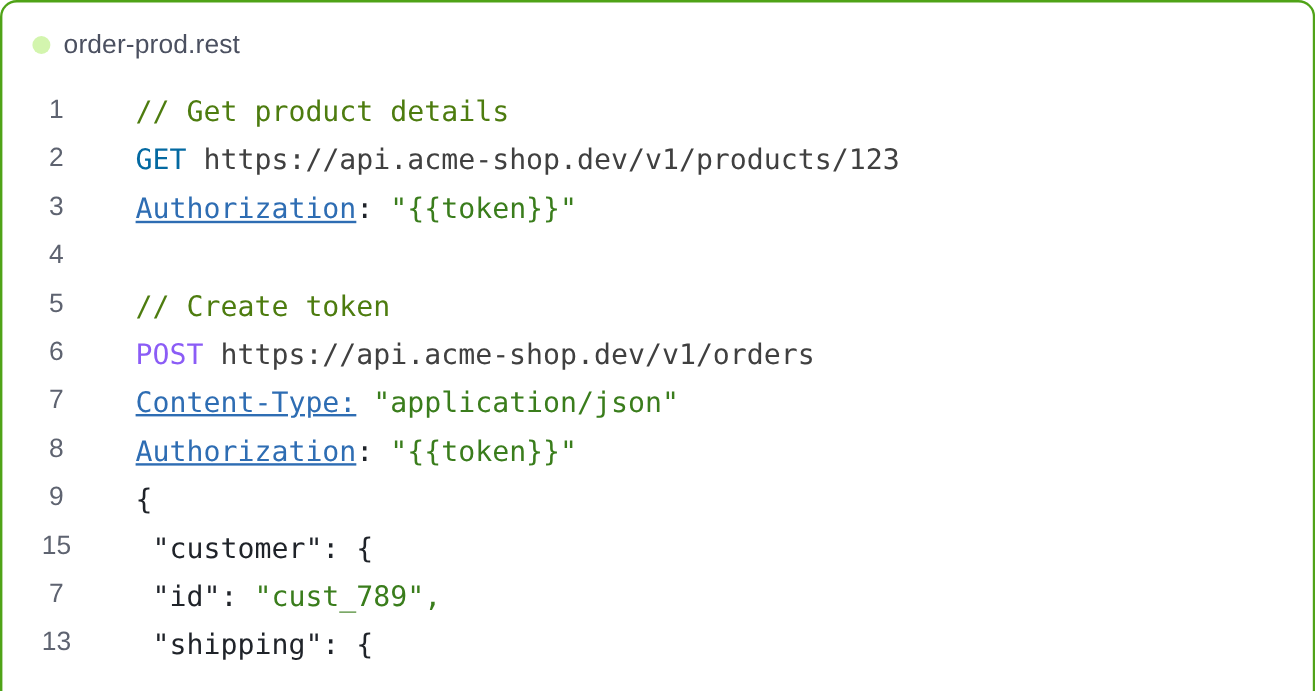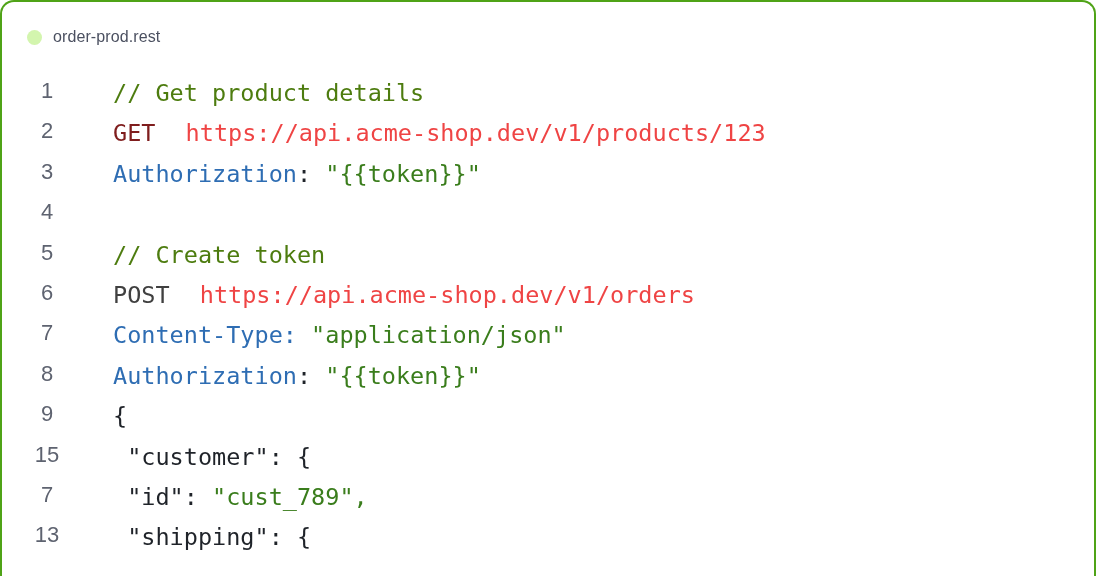--- a/index.html
+++ b/index.html
@@ -33,21 +33,21 @@
     .status-dot {
       width: 15px;
       height: 15px;
       border-radius: 50%;
       background: #d3f5ae;
       margin-right: 11px;
       flex: 0 0 auto;
     }
     .file-name {
       font-family: "Liberation Sans", sans-serif;
-      font-size: 16px;
+      font-size: 22px;
       color: #4b5060;
       letter-spacing: 0.1px;
     }
     .editor {
       position: absolute;
       left: 0;
       top: 70px;
       width: 1092px;
     }
     .line {
@@ -69,24 +69,24 @@
     .code {
       position: absolute;
       left: 111px;
       top: 7px;
       font-family: "DejaVu Sans Mono", monospace;
       font-size: 23.5px;
       color: #1f2329;
       white-space: pre;
     }
     .tk-comment { color: #4d7c0f; }
-    .tk-get { color: #7f1d1d; }
-    .tk-post { color: #404040; }
-    .tk-url { color: #ef4444; margin-left: 16px; }
-    .tk-header { color: #2e6db3; }
+    .tk-get { color: #0369a1; }
+    .tk-post { color: #8b5cf6; }
+    .tk-url { color: #404040; }
+    .tk-header { color: #2e6db3; text-decoration: underline; }
     .tk-punct { color: #1f2329; }
     .tk-string { color: #3a7d1c; }
     .tk-key { color: #1f2329; }
   </style>
 </head>
 <body>
 
 <div class="card">
   <div class="file-header">
     <span class="status-dot"></span>

